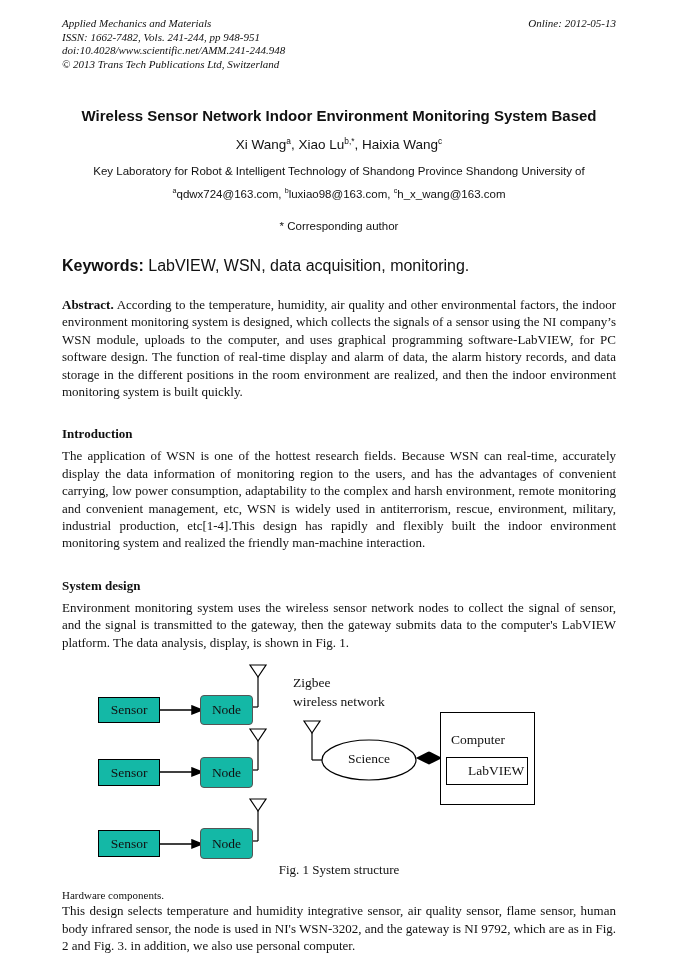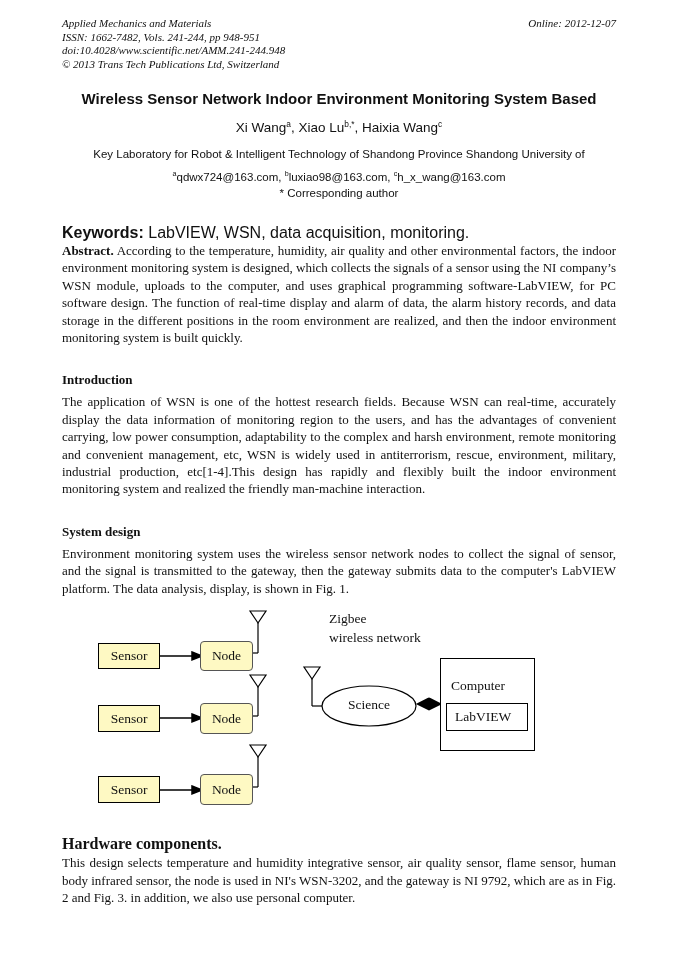--- a/index.html
+++ b/index.html
@@ -7,67 +7,67 @@
   body { width:678px; min-height:959px; font-family:"Liberation Serif", serif; color:#111; }
   .page { position:relative; width:678px; min-height:959px; padding:17px 62px 20px 62px; background:#fff; }
 
   
   .hdr { display:flex; justify-content:space-between; align-items:flex-start;
          font-family:"Liberation Serif", serif; font-style:italic; font-size:11px; line-height:13.5px; }
   .hdr-left div { white-space:nowrap; }
   .hdr-right { white-space:nowrap; }
 
   
-  .title { margin-top:17px; text-align:center; font-family:"Liberation Sans", sans-serif;
+  .title { margin-top:34px; text-align:center; font-family:"Liberation Sans", sans-serif;
            font-weight:bold; font-size:15px; line-height:21px; }
   .authors { margin-top:11px; text-align:center; font-family:"Liberation Sans", sans-serif; font-size:13.5px; }
   sup { font-size:0.62em; vertical-align:super; line-height:0; }
   .affil { margin-top:12px; text-align:center; font-family:"Liberation Sans", sans-serif;
            font-size:11.5px; line-height:15px; }
   .emails { margin-top:9px; text-align:center; font-family:"Liberation Sans", sans-serif; font-size:11.5px; }
-  .corresp { margin-top:4px; text-align:center; font-family:"Liberation Sans", sans-serif; font-size:11.5px; }
+  .corresp { margin-top:20px; text-align:center; font-family:"Liberation Sans", sans-serif; font-size:11.5px; }
 
   .keywords { margin-top:25px; font-family:"Liberation Sans", sans-serif; font-size:16px; }
   .keywords b { font-weight:bold; }
 
   .para { font-size:13px; line-height:17.4px; text-align:justify; }
-  .abstract { }
+  .abstract { margin-top:21px; }
   .abstract b { font-weight:bold; }
   .sec-head { font-weight:bold; font-size:13px; margin-top:26px; }
   .sec-head + .para { margin-top:5px; }
-  .hw-head { font-weight:bold; font-size:16px; margin-top:4px; }
+  .hw-head { font-weight:normal; font-size:11px; margin-top:4px; }
   .hw-body { margin-top:1px; }
 
   
   .figure { position:relative; width:554px; height:222px; margin-top:12px; }
   .fig-svg { position:absolute; left:0; top:0; }
-  .fig-box { position:absolute; border:1px solid #000; background:#fef9c3;
+  .fig-box { position:absolute; border:1px solid #000; background:#14b8a6;
              font-size:13.5px; text-align:left; display:flex; align-items:center; justify-content:center; }
   .node-box { border:1.5px solid #555; border-radius:4px; }
   .gateway-label { position:absolute; font-size:13.5px; text-align:center; }
   .computer-box { position:absolute; border:1px solid #000; background:#fff; }
   .computer-label { position:absolute; left:10px; top:19px; font-size:13.5px;text-align:center; }
   .labview-box { position:absolute; border:1px solid #000; background:#fff; font-size:13.5px;
-                 display:flex; align-items:center; padding-left:8px; }
+                 display:flex; align-items:center; padding-left:21px; }
   .zigbee { position:absolute; font-size:13.5px; line-height:19px; white-space:nowrap; }
   .fig-caption { position:absolute; left:0; top:199px; width:100%; text-align:center; font-size:13px; }
 </style>
 </head>
 <body>
 
 <div class="page">
 
   <div class="hdr">
     <div class="hdr-left">
       <div>Applied Mechanics and Materials</div>
       <div>ISSN: 1662-7482, Vols. 241-244, pp 948-951</div>
       <div>doi:10.4028/www.scientific.net/AMM.241-244.948</div>
       <div>© 2013 Trans Tech Publications Ltd, Switzerland</div>
     </div>
-    <div class="hdr-right">Online: 2012-12-07</div>
+    <div class="hdr-right">Online: 2012-05-13</div>
   </div>
 
   <div class="title">
     <div>Wireless Sensor Network Indoor Environment Monitoring System Based</div>
   </div>
 
   <div class="authors"><span><span>Xi Wang</span><sup>a</sup><span>, </span></span><span><span>Xiao Lu</span><sup>b,*</sup><span>, </span></span><span><span>Haixia Wang</span><sup>c</sup><span></span></span></div>
 
   <div class="affil">
     <div>Key Laboratory for Robot &amp; Intelligent Technology of Shandong Province Shandong University of</div>
@@ -128,38 +128,39 @@
 
       <ellipse cx="307" cy="97" rx="47" ry="20" stroke="#000" fill="#fff" stroke-width="1.2"></ellipse>
 
       <g stroke="#000" fill="#000" stroke-width="2">
         <line x1="360" y1="95" x2="374" y2="95"></line>
         <polygon points="366,90 356,95 366,100"></polygon>
         <polygon points="368,90 378,95 368,100"></polygon>
       </g>
     </svg>
 
-    <div class="zigbee" style="left:231px; top:0;margin-left:36px;">
+    <div class="zigbee" style="left:231px; top:10px;">
       <div>Zigbee</div>
       <div>wireless network</div>
     </div>
 
     <div class="fig-box" style="left:36px; top:34px; width:62px; height:26px;">Sensor</div>
     <div class="fig-box" style="left:36px; top:96px; width:62px; height:27px;">Sensor</div>
     <div class="fig-box" style="left:36px; top:167px; width:62px; height:27px;">Sensor</div>
 
     <div class="fig-box node-box" style="left:138px; top:32px; width:53px; height:30px;">Node</div>
     <div class="fig-box node-box" style="left:138px; top:94px; width:53px; height:31px;">Node</div>
     <div class="fig-box node-box" style="left:138px; top:165px; width:53px; height:31px;">Node</div>
 
     <div class="gateway-label" style="left:262px; top:88px; width:90px;">Science</div>
 
     <div class="computer-box" style="left:378px; top:49px; width:95px; height:93px;">
       <div class="computer-label">Computer</div>
     </div>
     <div class="labview-box" style="left:384px; top:94px; width:82px; height:28px;">LabVIEW</div>
 
+    <div class="fig-caption">Fig. 1 System structure</div>
   </div>
 
   <div class="hw-head">Hardware components.</div>
   <div class="para hw-body">This design selects temperature and humidity integrative sensor, air quality sensor, flame sensor, human body infrared sensor, the node is used in NI's WSN-3202, and the gateway is NI 9792, which are as in Fig. 2 and Fig. 3. in addition, we also use personal computer.</div>
 
 </div>
 
 </body></html>

